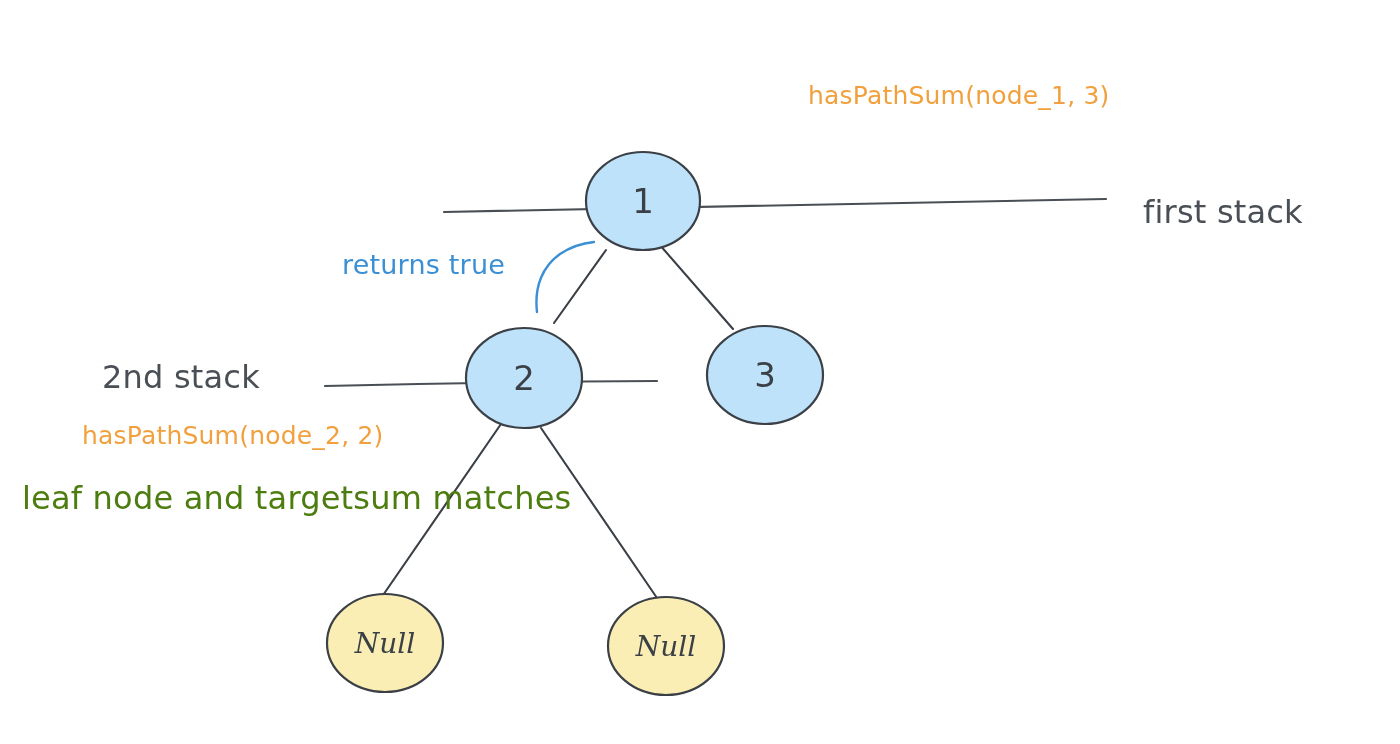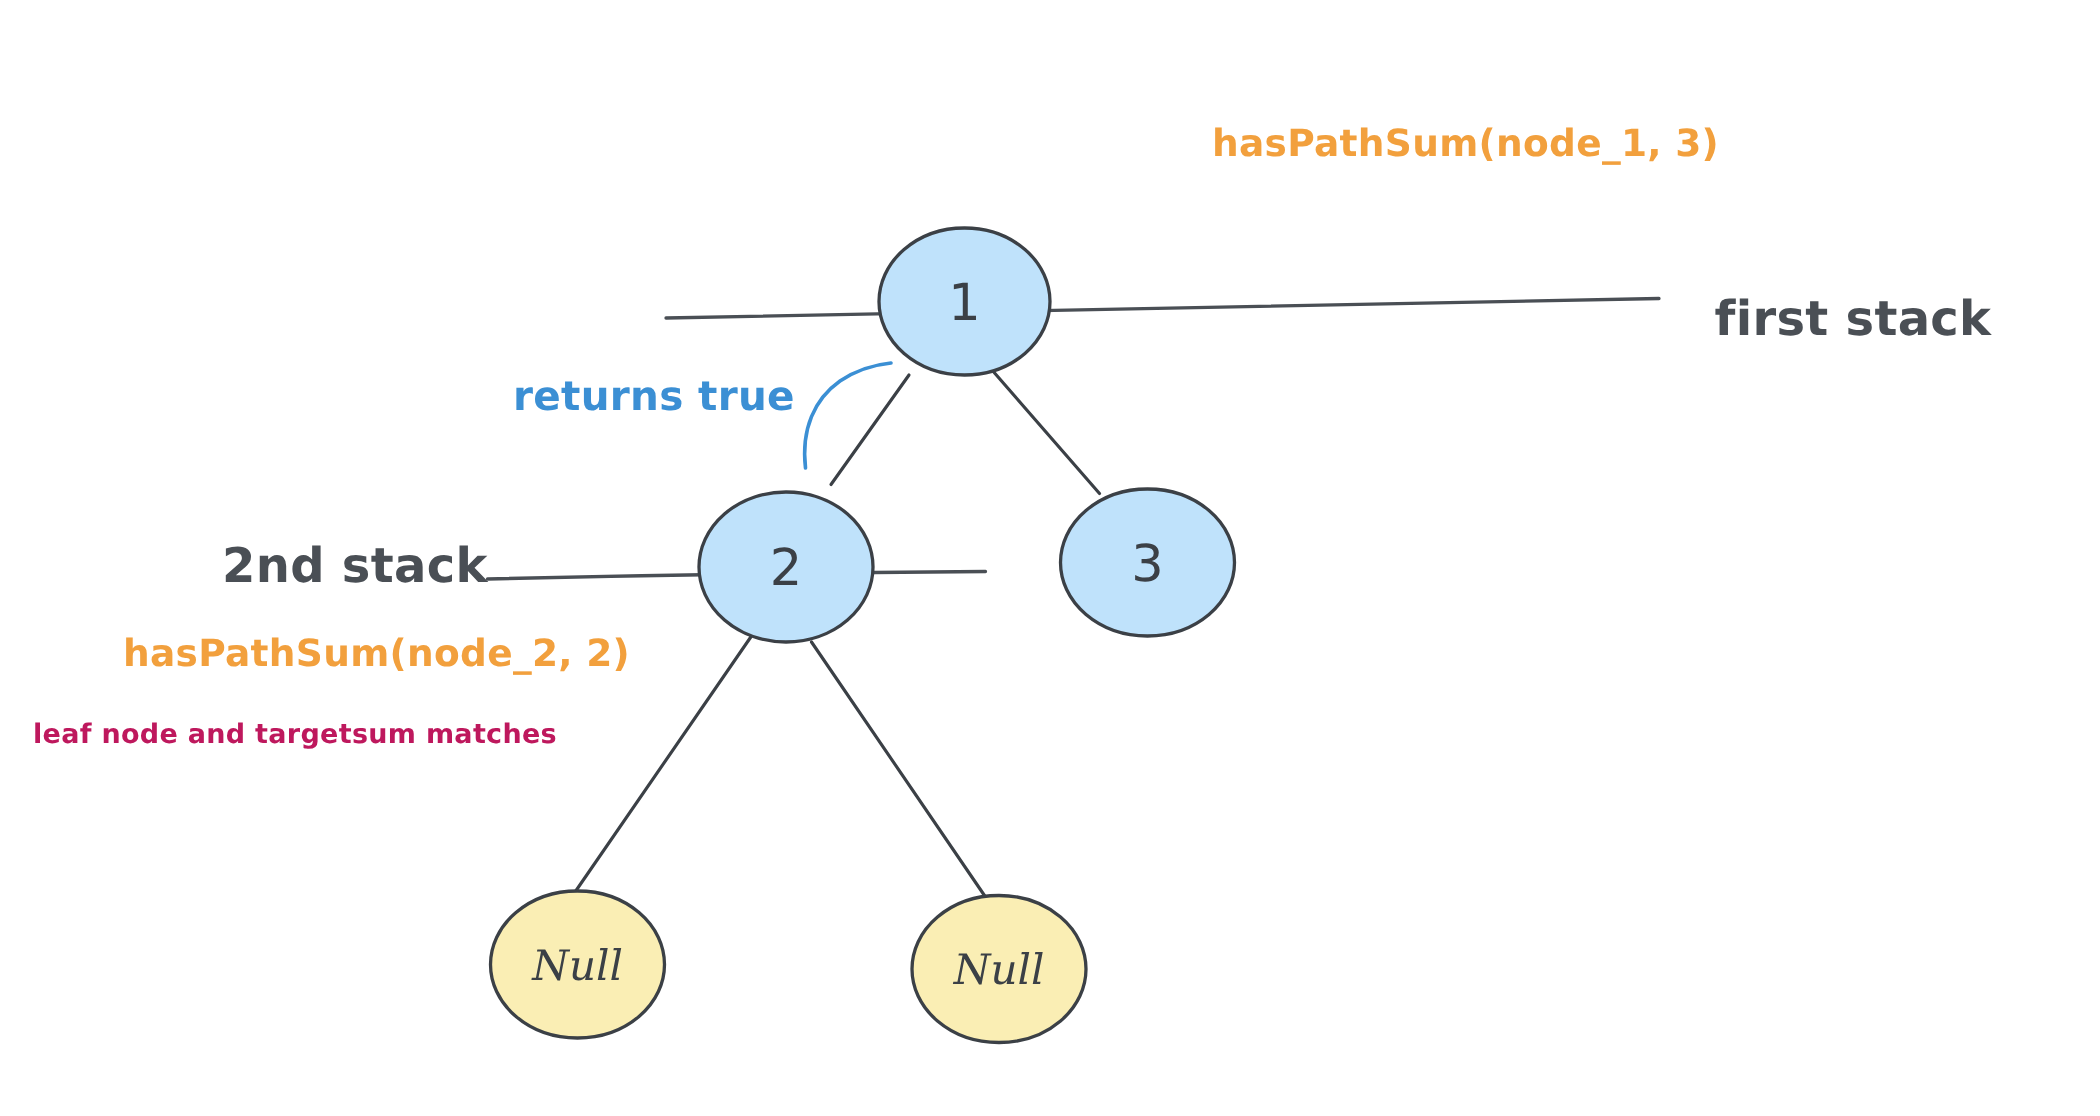--- a/index.html
+++ b/index.html
@@ -34,33 +34,32 @@
     font-family: "DejaVu Serif", serif;
     font-style: italic;
     font-size: 28px;
     fill: #3b4046;
   }
   .annot {
     position: absolute;
     white-space: nowrap;
     font-family: "DejaVu Sans", sans-serif;
     letter-spacing: 0.2px;
-    font-weight: bold;
   }
   .annot-orange {
     color: #f2a03d;
     font-size: 25px;
   }
   .annot-blue {
     color: #3b8fd4;
     font-size: 27px;
   }
   .annot-green {
-    color: #be185d;
-    font-size: 18px;
+    color: #4d7c0f;
+    font-size: 32px;
   }
   .annot-dark {
     color: #4a4f55;
     font-size: 32px;
   }
 </style>
 </head>
 <body>
 
 <div id="canvas">
@@ -100,19 +99,19 @@
       <text class="null-label" x="666" y="656" text-anchor="middle">Null</text>
     </g>
   </svg>
 
   <div class="annot annot-orange" style="left:808px; top:81px;">hasPathSum(node_1, 3)</div>
 
   <div class="annot annot-dark" style="left:1143px; top:193px;">first stack</div>
 
   <div class="annot annot-blue" style="left:342px; top:249px;text-align:center;">returns true</div>
 
-  <div class="annot annot-dark" style="left:102px; top:358px;margin-left:46px;">2nd stack</div>
+  <div class="annot annot-dark" style="left:102px; top:358px;">2nd stack</div>
 
   <div class="annot annot-orange" style="left:58px; top:421px;margin-left:24px;">hasPathSum(node_2, 2)</div>
 
   <div class="annot annot-green" style="left:22px; top:479px;">leaf node and targetsum matches</div>
 
 </div>
 
 </body></html>

